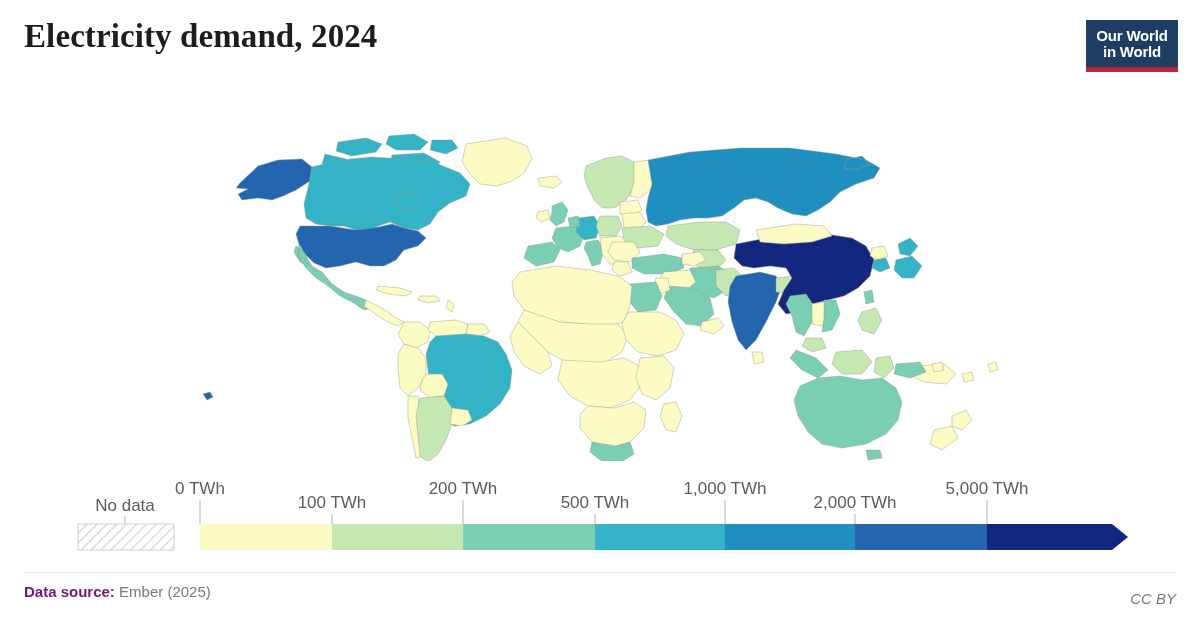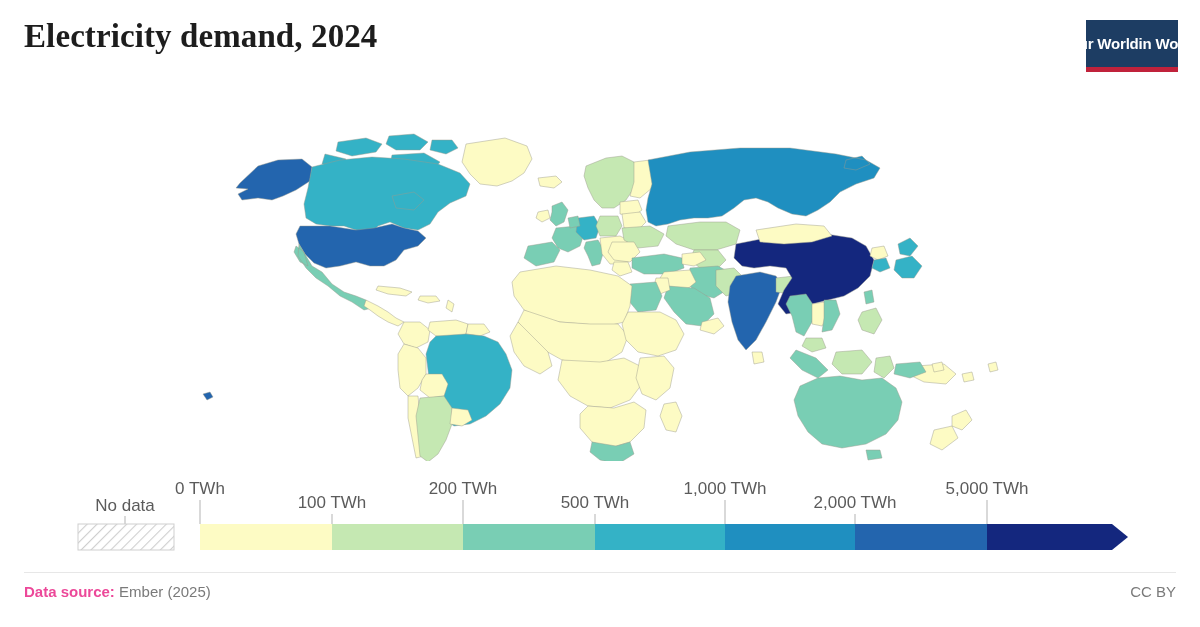--- a/index.html
+++ b/index.html
@@ -43,21 +43,21 @@
 
   
   #owid-logo {
     position: absolute;
     right: 22px;
     top: 20px;
     width: 92px;
     height: 52px;
     background: #1d3d63;
     display: flex;
-    flex-direction: row;
+    flex-direction: column;
     align-items: center;
     justify-content: center;
     border-bottom: 5px solid #c0223b;
     box-sizing: border-box;
   }
   #owid-logo .logo-line {
     color: #ffffff;
     font-weight: 700;
     font-size: 15px;
     line-height: 1.06;
@@ -116,28 +116,29 @@
   #data-source {
     position: absolute;
     left: 24px;
     top: 11px;
     font-size: 15px;
     color: #7a7a7a;
     white-space: nowrap;
   }
   #data-source .ds-label {
     font-weight: 700;
-    color: #ec4899;
+    color: #701a75;
   }
   #license {
     position: absolute;
     right: 24px;
-    top: 11px;
+    top: 18px;
     font-size: 15px;
     color: #7a7a7a;
+    font-style: italic;
   }
 </style>
 </head>
 <body>
 
 <div id="header">
   <h1 id="chart-title">Electricity demand, 2024</h1>
 </div>
 
 <div id="owid-logo">

